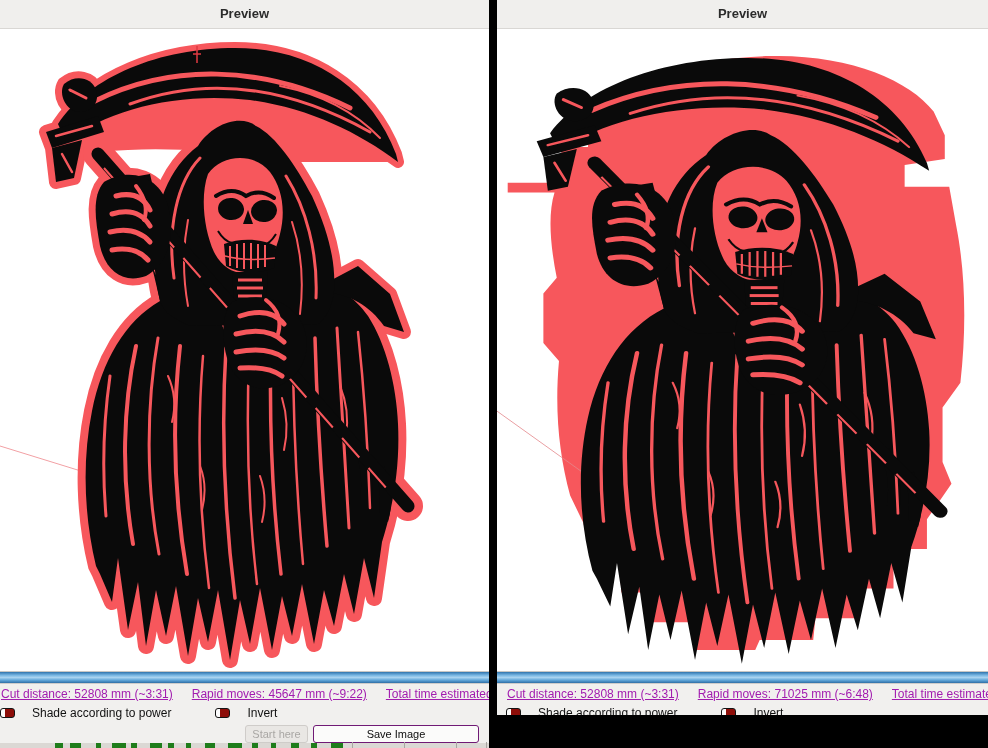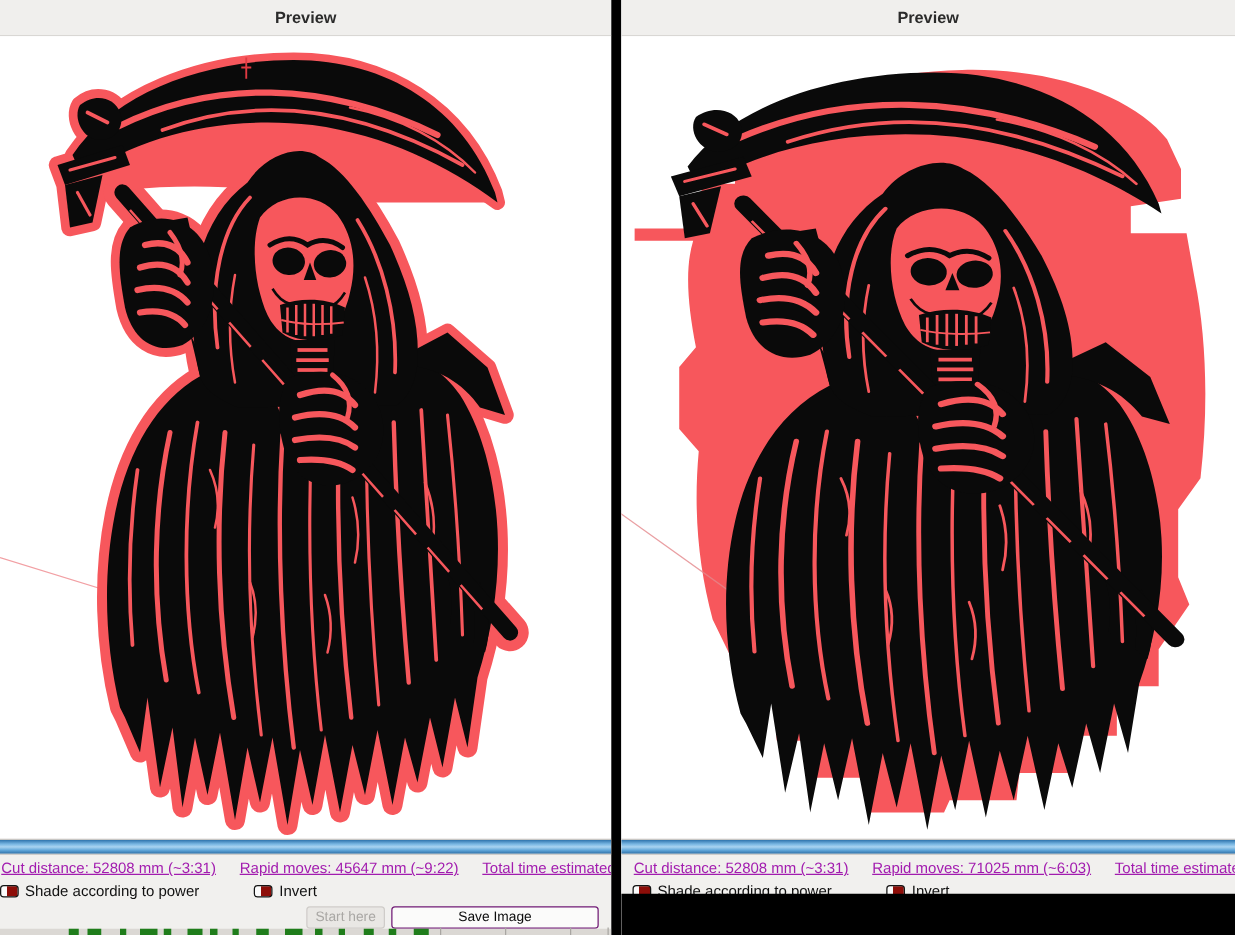--- a/index.html
+++ b/index.html
@@ -13,21 +13,21 @@
   .canvas{position:absolute;top:29px;left:0;right:0;height:642px;background:#fff;}
   .canvas svg{display:block;}
   .footer{position:absolute;top:671px;left:0;right:0;bottom:0;background:#f1f0ee;border-top:1px solid #c9c7c4;}
   .progress{height:11px;background:linear-gradient(180deg,#2f74ad 0%,#79b7e3 30%,#a9d3f0 50%,#5fa5d8 75%,#2e6fa6 100%);
             border-bottom:1px solid #cfcdca;}
   .statusrow{height:20px;display:flex;align-items:center;gap:19px;font-size:12px;color:#a21caf;
              white-space:nowrap;overflow:hidden;padding-left:1px;text-decoration:underline;}
   .p1 .statusrow{padding-left:10px;}
   .checkrow{height:18px;display:flex;align-items:center;font-size:12px;color:#111;}
   .p1 .checkrow{padding-left:9px;}
-  .chk{display:flex;align-items:center;gap:5px;cursor:default;}
+  .chk{display:flex;align-items:center;gap:17px;cursor:default;}
   .chk.second{margin-left:44px;}
   .led{width:13px;height:8px;border:1px solid #141414;border-radius:3px;flex:0 0 auto;
        background:linear-gradient(90deg,#fbfbfb 0 34%,#8d0d08 34% 100%);}
   .btnrow{height:23px;display:flex;justify-content:flex-end;align-items:center;gap:5px;padding-right:10px;}
   .btn{font-size:11px;height:18px;line-height:16px;text-align:center;border-radius:3px;box-sizing:border-box;}
   .btn.disabled{width:63px;background:#e9e7e4;color:#a9a7a4;border:1px solid #cfccc9;}
   .btn.primary{width:166px;background:#fbfbfa;color:#0c0c0c;border:1px solid #701a75;}
   .strip{position:absolute;left:0;right:0;bottom:0;height:5px;background:#dbd8d4;}
   .gfrag{position:absolute;bottom:0;height:5px;background:#1f7d1b;}
   .vline{position:absolute;bottom:0;height:6px;width:1px;background:#a9a6a2;}
@@ -233,21 +233,21 @@
         <line x1="-3" y1="380" x2="130" y2="475" stroke="#e4888c" stroke-width="1" opacity="0.8"></line>
         <g transform="translate(33,27) scale(1.115,0.99)">
           <use href="#rp-art" xlink:href="#rp-art"></use>
         </g>
       </svg>
     </div>
     <div class="footer">
       <div class="progress"></div>
       <div class="statusrow">
         <span>Cut distance: 52808 mm (~3:31)</span>
-        <span>Rapid moves: 71025 mm (~6:03)</span>
+        <span>Rapid moves: 71025 mm (~6:48)</span>
         <span>Total time estimated: 10:07</span>
       </div>
       <div class="checkrow">
         <span class="chk">
           <span class="led"></span>
           <span>Shade according to power</span>
         </span>
         <span class="chk second">
           <span class="led"></span>
           <span>Invert</span>

